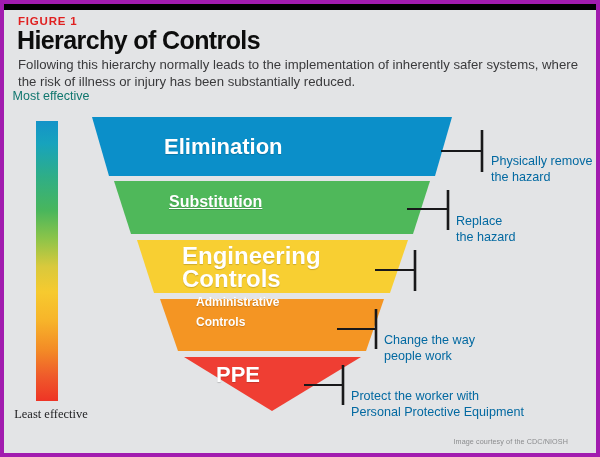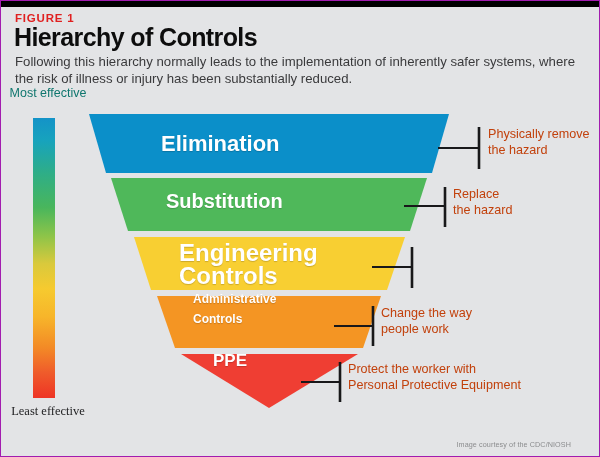--- a/index.html
+++ b/index.html
@@ -9,21 +9,21 @@
   }
   body {
     font-family: "Liberation Sans", sans-serif;
   }
   #figure-root {
     position: relative;
     width: 600px;
     height: 457px;
     background: #e3e4e6;
     box-sizing: border-box;
-    border: 1px solid #a21caf;
+    border: 4px solid #a21caf;
     overflow: hidden;
   }
   #top-rule {
     position: absolute;
     left: 0;
     top: 0;
     width: 600px;
     height: 6px;
     background: #000000;
   }
@@ -116,23 +116,24 @@
     font-family: "Liberation Sans", sans-serif;
     text-shadow: 0 1px 1px rgba(0,0,0,0.18);
     pointer-events: none;
   }
 
   
   .callout {
     position: absolute;
     font-size: 12.6px;
     line-height: 15.5px;
-    color: #c2410c;
+    color: #0369a1;
     font-family: "Liberation Sans", sans-serif;
     white-space: pre-line;
+    margin-top: 24px;
   }
 
   #credit {
     position: absolute;
     right: 28px;
     bottom: 7px;
     font-size: 7.2px;
     color: #8b8c8e;
     font-family: "Liberation Sans", sans-serif;
     letter-spacing: 0.1px;
@@ -178,26 +179,26 @@
       <line x1="333" y1="325" x2="372" y2="325"></line>
       <line x1="372" y1="305" x2="372" y2="345" stroke-width="2.6"></line>
     </g>
     <g stroke="#18181a" stroke-width="2.1" fill="none">
       <line x1="300" y1="381" x2="339" y2="381"></line>
       <line x1="339" y1="361" x2="339" y2="401" stroke-width="2.6"></line>
     </g>
   </svg>
 
   <div class="band-label" style="left:160px; top:130px; width:220px; font-size:22px;">Elimination</div>
-  <div class="band-label" style="left:165px; top:189px; width:210px; font-size:20px;">Substitution</div>
+  <div class="band-label" style="left:165px; top:189px; width:210px; font-size:16px;text-decoration:underline;">Substitution</div>
   <div class="band-label" style="left:178px; top:240px; width:196px; font-size:24px; line-height:23px; white-space:pre-line;">Engineering
 Controls</div>
   <div class="band-label" style="left:192px; top:288px; width:168px; font-size:12px; line-height:20px; white-space:pre-line;">Administrative
 Controls</div>
-  <div class="band-label" style="left:212px; top:350px; width:128px; font-size:17px;">PPE</div>
+  <div class="band-label" style="left:212px; top:358px; width:128px; font-size:22px;">PPE</div>
 
   <div class="callout" style="left:487px; top:126px;">Physically remove
 the hazard</div>
   <div class="callout" style="left:452px; top:186px;">Replace
 the hazard</div>
   <div class="callout" style="left:347px; top:361px;">Protect the worker with
 Personal Protective Equipment</div>
   <div class="callout" style="left:380px; top:305px;">Change the way
 people work</div>
 

